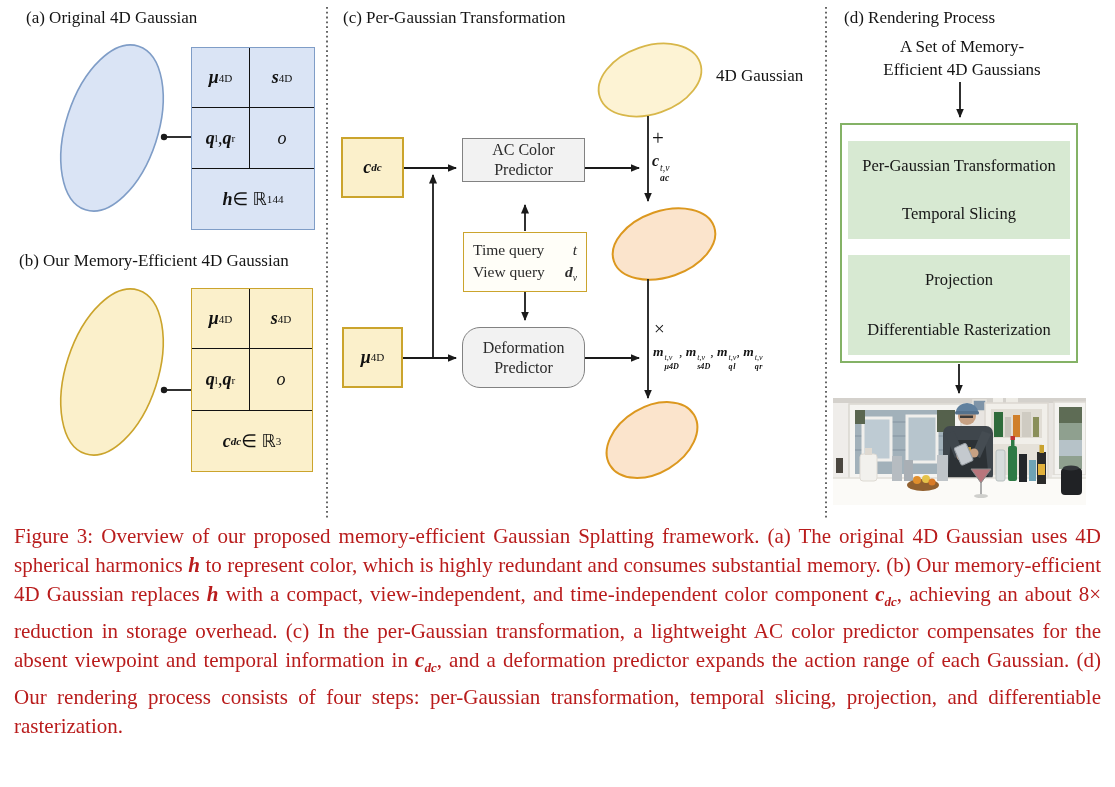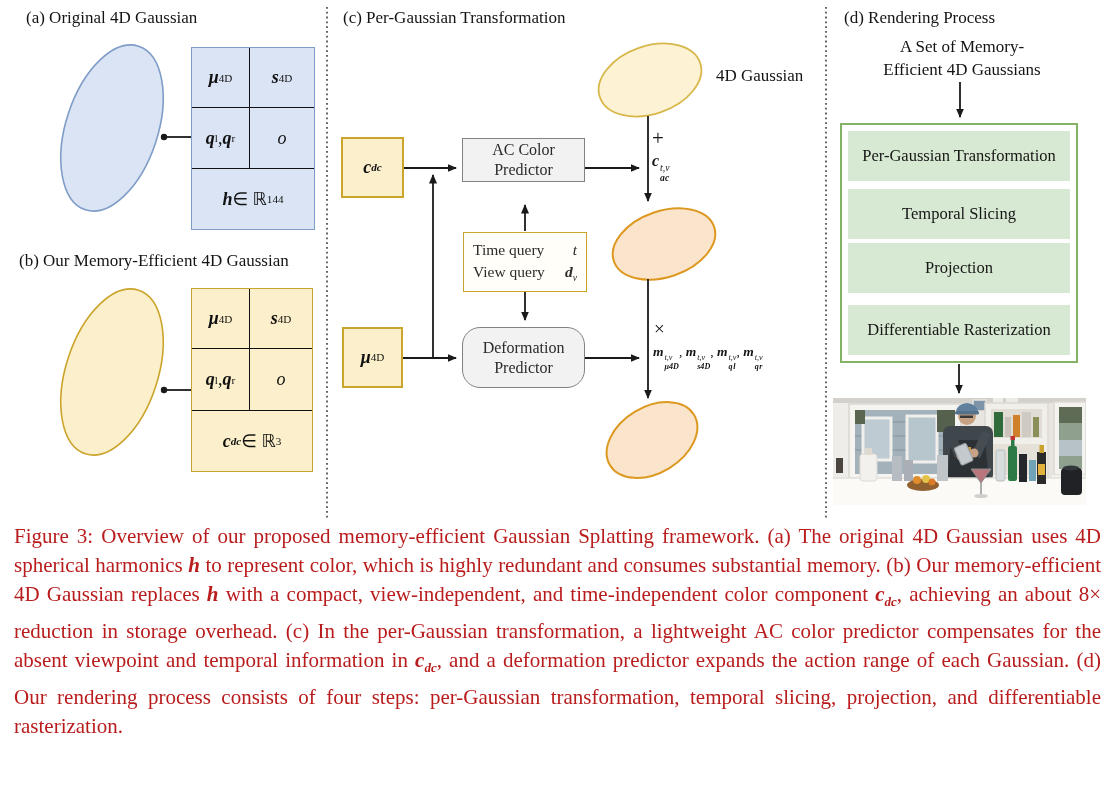--- a/index.html
+++ b/index.html
@@ -156,23 +156,23 @@
         </span>, <span class="vec">m</span><span class="ss">
           <span>t,v</span>
           <span class="vec">q l</span>
         </span>, <span class="vec">m</span><span class="ss">
           <span>t,v</span>
           <span class="vec">q r</span>
         </span></div>
 
     <div class="flabel" style="left:874px;top:36px;width:176px;text-align:center;line-height:1.35;">A Set of Memory-Efficient 4D Gaussians</div>
     <div class="dstack" style="left:840px;top:123px;width:238px;height:240px;">
-      <div class="dstep" style="top:6px;">Per-Gaussian Transformation</div>
+      <div class="dstep" style="top:16px;">Per-Gaussian Transformation</div>
       <div class="dstep" style="top:64px;">Temporal Slicing</div>
-      <div class="dstep" style="top:118px;">Projection</div>
+      <div class="dstep" style="top:130px;">Projection</div>
       <div class="dstep" style="top:180px;">Differentiable Rasterization</div>
     </div>
 
     <svg class="abs" style="left:833px;top:398px;z-index:2;" width="253" height="107" viewBox="0 0 253 107">
       <rect x="0" y="0" width="253" height="107" fill="#E8E5E1"></rect>
       <rect x="0" y="0" width="253" height="5" fill="#D4D1CC"></rect>
 
       <rect x="0" y="5" width="16" height="80" fill="#EFEDEA"></rect>
       <rect x="3" y="60" width="7" height="15" fill="#4A463F"></rect>
 

